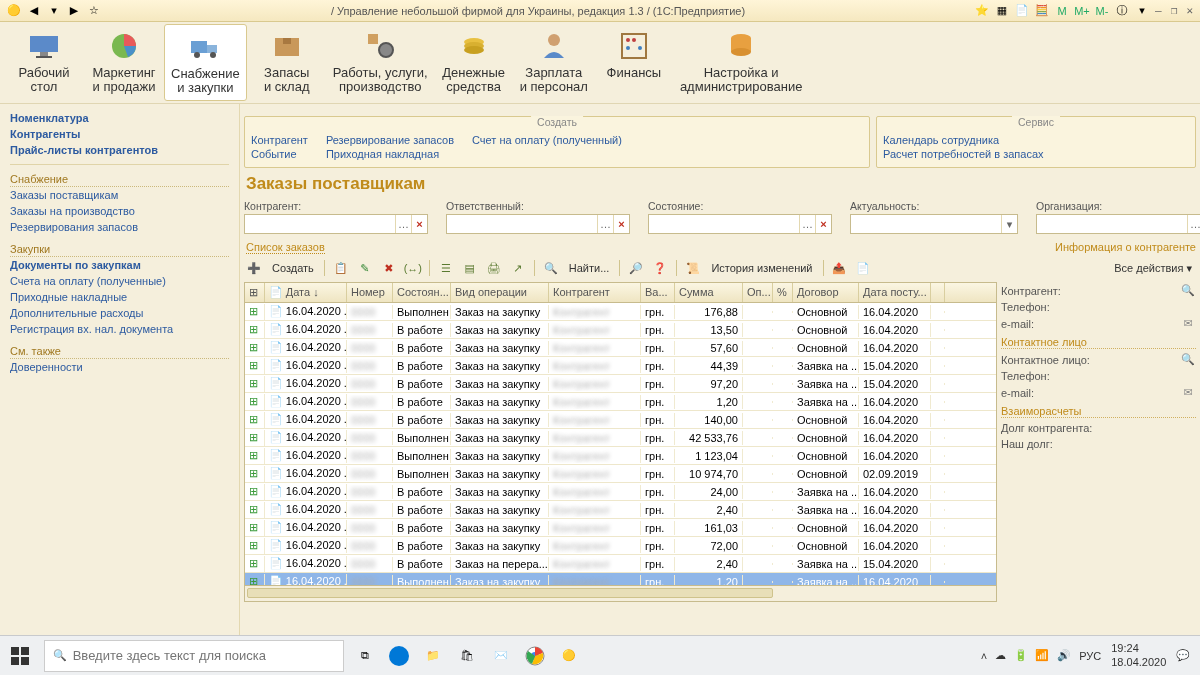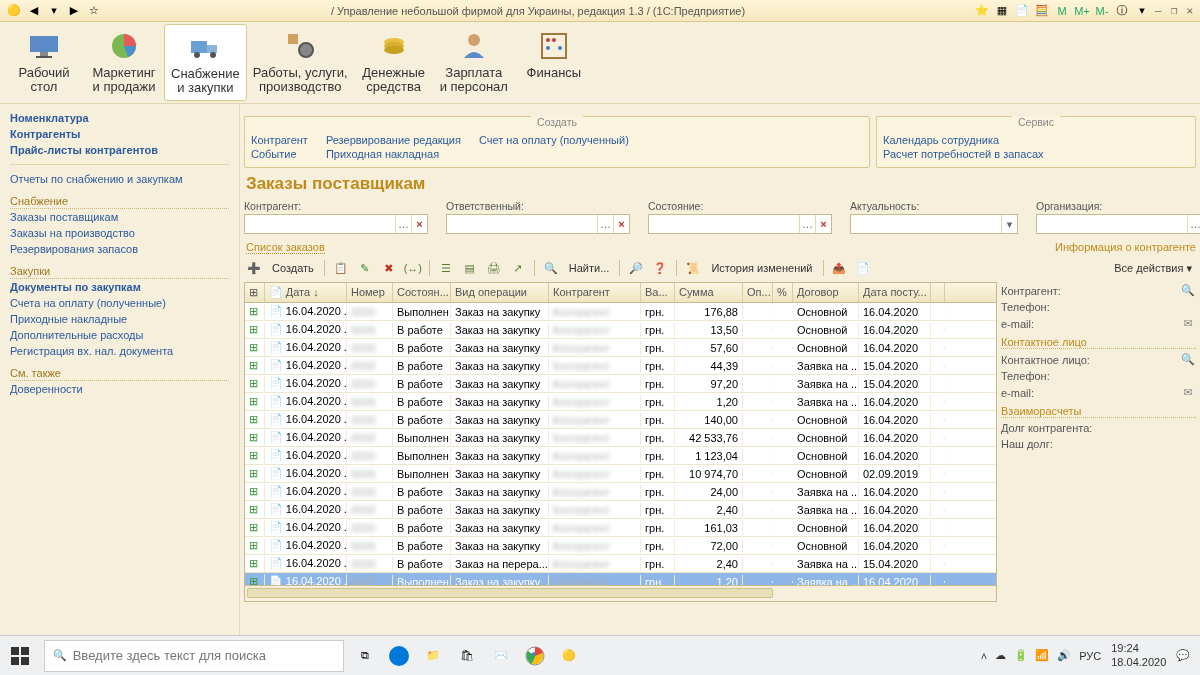--- a/index.html
+++ b/index.html
@@ -131,20 +131,29 @@
     <div class="sect-ico">
         <svg viewBox="0 0 36 36">
           <rect x="4" y="12" width="16" height="12" fill="#6a9fd4"></rect>
           <rect x="20" y="16" width="10" height="8" fill="#8ab4dc"></rect>
           <circle cx="10" cy="26" r="3" fill="#555"></circle>
           <circle cx="26" cy="26" r="3" fill="#555"></circle>
         </svg>
       </div>
     <div class="sect-lbl">Снабжение<br>и закупки</div>
   </div>
+  <div class="sect-btn">
+    <div class="sect-ico">
+        <svg viewBox="0 0 36 36">
+          <rect x="6" y="10" width="24" height="18" fill="#c9985a"></rect>
+          <rect x="14" y="10" width="8" height="6" fill="#a87840"></rect>
+        </svg>
+      </div>
+    <div class="sect-lbl">Запасы<br>и склад</div>
+  </div>
   <div class="sect-btn" style="min-width:100px">
     <div class="sect-ico">
         <svg viewBox="0 0 36 36">
           <rect x="6" y="6" width="10" height="10" fill="#d0a060"></rect>
           <circle cx="24" cy="22" r="7" fill="#888" stroke="#555" stroke-width="2"></circle>
         </svg>
       </div>
     <div class="sect-lbl">Работы, услуги,<br>производство</div>
   </div>
   <div class="sect-btn">
@@ -171,30 +180,39 @@
         <svg viewBox="0 0 36 36">
           <rect x="6" y="6" width="24" height="24" fill="none" stroke="#a07840" stroke-width="2"></rect>
           <circle cx="12" cy="12" r="2" fill="#c04040"></circle>
           <circle cx="18" cy="12" r="2" fill="#c04040"></circle>
           <circle cx="12" cy="20" r="2" fill="#4080c0"></circle>
           <circle cx="24" cy="20" r="2" fill="#4080c0"></circle>
         </svg>
       </div>
     <div class="sect-lbl">Финансы</div>
   </div>
+  <div class="sect-btn" style="min-width:110px">
+    <div class="sect-ico">
+        <svg viewBox="0 0 36 36">
+          <ellipse cx="18" cy="10" rx="10" ry="4" fill="#e8a040"></ellipse>
+          <rect x="8" y="10" width="20" height="14" fill="#e8a040"></rect>
+          <ellipse cx="18" cy="24" rx="10" ry="4" fill="#d89030"></ellipse>
+        </svg>
+      </div>
+    <div class="sect-lbl">Настройка и<br>администрирование</div>
+  </div>
 </div>
 
 <div class="body">
 
   <div class="sidebar">
     <a class="bold">Номенклатура</a>
     <a class="bold">Контрагенты</a>
     <a class="bold">Прайс-листы контрагентов</a>
     <hr>
-    <a>Отчеты по снабжению и закупкам</a>
     <div class="group-hdr">Снабжение</div>
     <a>Заказы поставщикам</a>
     <a>Заказы на производство</a>
     <a>Резервирования запасов</a>
     <div class="group-hdr">Закупки</div>
     <a class="bold">Документы по закупкам</a>
     <a>Счета на оплату (полученные)</a>
     <a>Приходные накладные</a>
     <a>Дополнительные расходы</a>
     <a>Регистрация вх. нал. документа</a>
@@ -205,21 +223,21 @@
   <div class="content">
     <div class="svc-row">
       <div class="svc-box" style="flex:2">
         <div class="cap">Создать</div>
         <div class="cols">
           <div>
             <a>Контрагент</a>
             <a>Событие</a>
           </div>
           <div>
-            <a>Резервирование редакция</a>
+            <a>Резервирование запасов</a>
             <a>Приходная накладная</a>
           </div>
           <div>
             <a>Счет на оплату (полученный)</a>
           </div>
         </div>
       </div>
       <div class="svc-box">
         <div class="cap">Сервис</div>
         <a style="color:#2c5aa0;display:block;padding:1px 0;">Календарь сотрудника</a>

